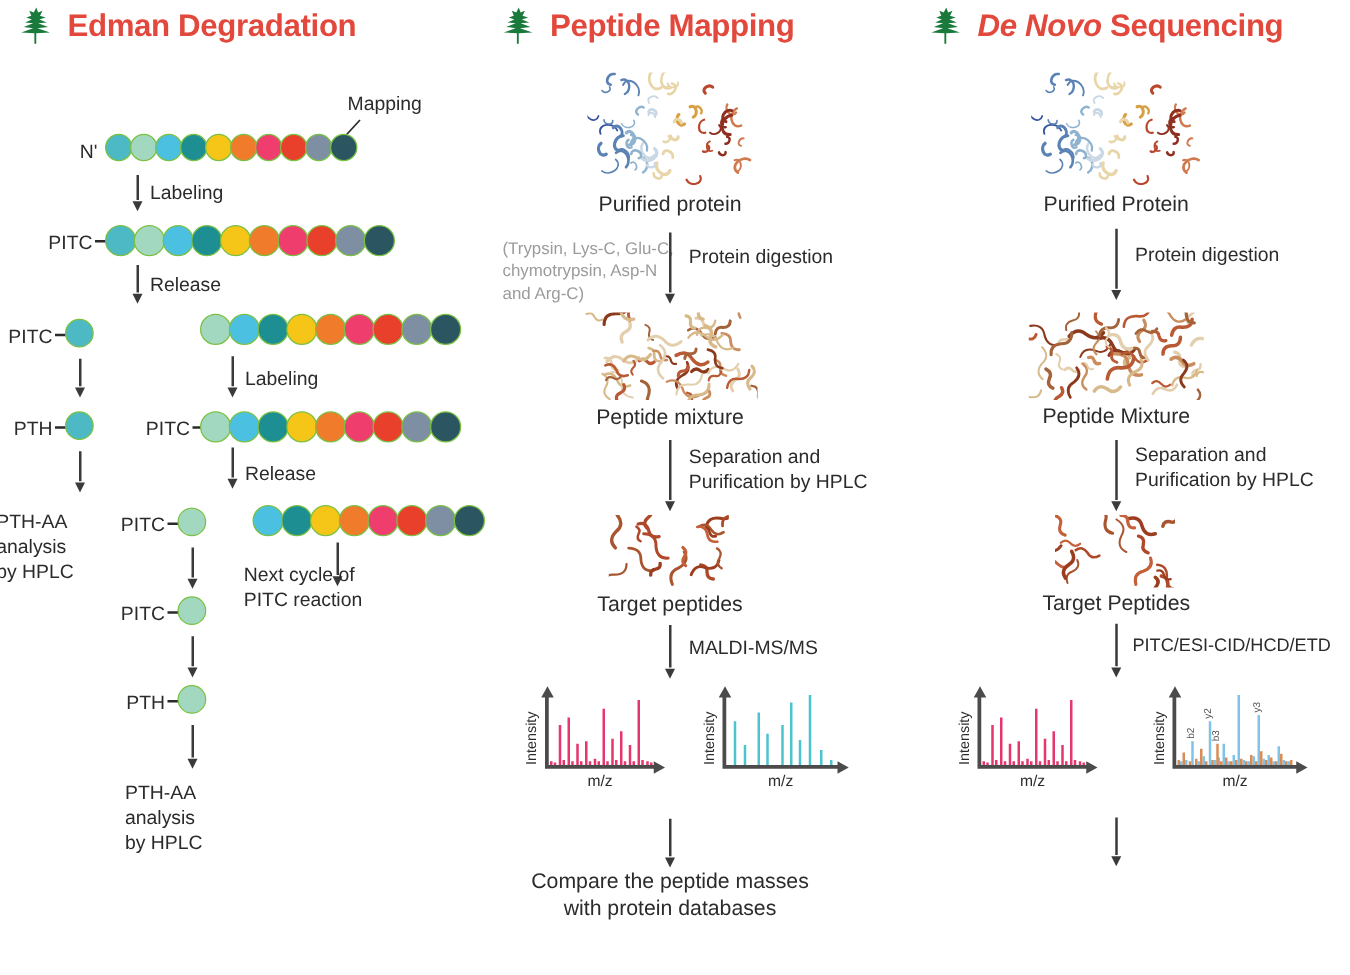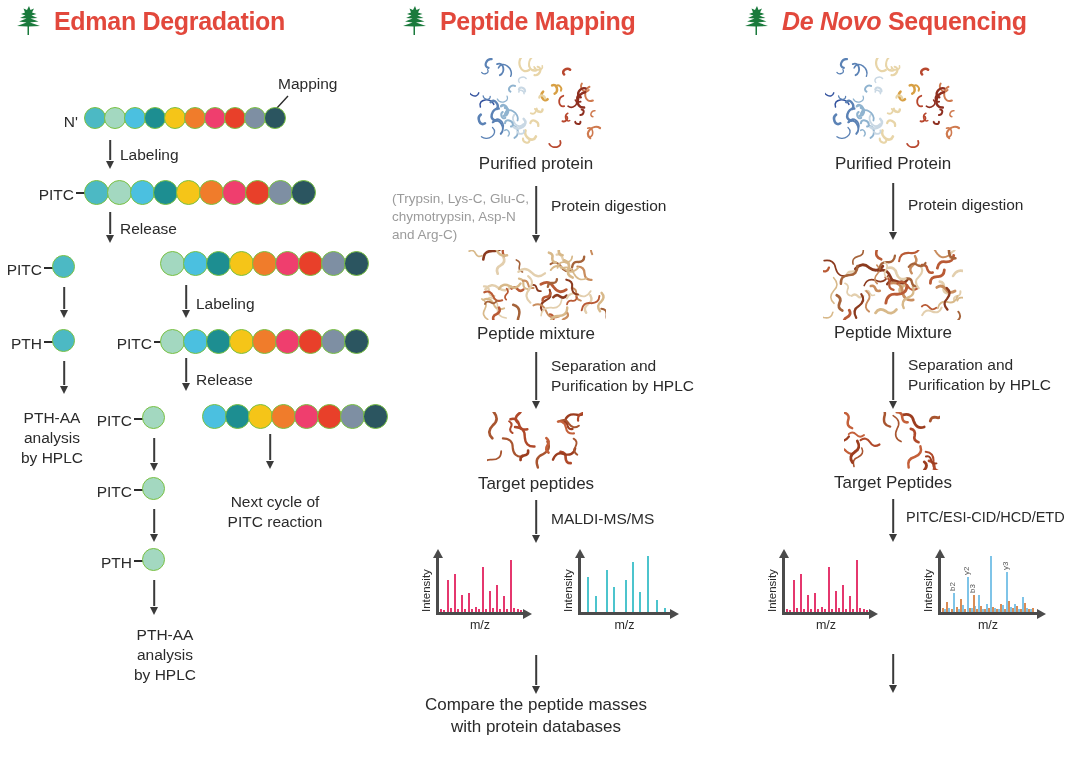--- a/index.html
+++ b/index.html
@@ -17,21 +17,21 @@
   .col-header { position: absolute; display: flex; align-items: center; gap: 10px; }
   .tree-logo { width: 30px; height: 32px; flex: 0 0 auto; }
   .col-title {
     font-size: 25px; font-weight: bold; color: #e2483c;
     letter-spacing: -0.3px; white-space: nowrap;
   }
   .col-title .ital { font-style: italic; }
 
   
   .lbl { position: absolute; font-size: 15.5px; color: #2b2b2b; white-space: nowrap; }
-  .lbl.c { transform: translateX(-50%); text-align: center; }
+  .lbl.c { transform: translateX(-50%); text-align: left; }
   .lbl.r { transform: translateX(-100%); }
   .lbl.multi { white-space: normal; line-height: 1.28; }
   .lbl.gray { color: #9b9b9b; font-size: 13.5px; line-height: 1.35; }
   .lbl.sm { font-size: 14.5px; }
   .big { font-size: 17px; }
 
   
   .arrow { position: absolute; }
   .arrow .shaft { position: absolute; left: 50%; top: 0; width: 1.6px; background: #3a3a3a;
                   transform: translateX(-50%); }
@@ -216,21 +216,21 @@
       <div class="bead" style="width: 25px; height: 25px; background: rgb(239, 62, 110); margin-left: -2px;"></div>
       <div class="bead" style="width: 25px; height: 25px; background: rgb(232, 64, 42); margin-left: -2px;"></div>
       <div class="bead" style="width: 25px; height: 25px; background: rgb(126, 143, 163); margin-left: -2px;"></div>
       <div class="bead" style="width: 25px; height: 25px; background: rgb(43, 85, 96); margin-left: -2px;"></div>
     </div>
 
   <div class="arrow" style="left:264px; top:434px; width:12px; height:34px;">
     <div class="shaft" style="height:26px;"></div>
       <div class="head"></div>
   </div>
-  <div class="lbl multi c" style="left: 275px; top: 492px; width: 160px; white-space: pre-line;">Next cycle of
+  <div class="lbl multi c" style="left: 275px; top: 451px; width: 160px; white-space: pre-line;">Next cycle of
 PITC reaction</div>
 
   <div class="arrow" style="left:148px; top:438px; width:12px; height:32px;">
     <div class="shaft" style="height:24px;"></div>
       <div class="head"></div>
   </div>
 
   <div class="lbl r" style="left:132px; top:483px;">PITC</div>
   <div class="connector" style="left:134px; top:489px; width:10px;"></div>
   <div class="chain" id="chain-single4" style="left:142px; top:477px;">
@@ -312,21 +312,21 @@
         <path d="M117.7,70.2 c3.5,-4.7 9.4,2.4 6.5,6.5" fill="none" stroke="#cf7a4f" stroke-width="1.6" stroke-linecap="round" transform="rotate(31,117.7,70.2)"></path>
         <path d="M23.5,63.9 c4.3,-5.7 11.4,2.8 7.8,7.8" fill="none" stroke="#5b82b5" stroke-width="1.7" stroke-linecap="round" transform="rotate(347,23.5,63.9)"></path>
         <path d="M48.9,31.7 c2.5,-3.3 6.6,1.6 4.5,4.5" fill="none" stroke="#c9d8e4" stroke-width="2.2" stroke-linecap="round" transform="rotate(331,48.9,31.7)"></path>
         <path d="M99.7,62.6 c3.0,-3.9 7.9,2.0 5.4,5.4" fill="none" stroke="#b8472e" stroke-width="1.5" stroke-linecap="round" transform="rotate(211,99.7,62.6)"></path>
         <path d="M90.2,82.9 c4.4,-5.8 11.6,2.9 8.0,8.0" fill="none" stroke="#b8472e" stroke-width="1.8" stroke-linecap="round" transform="rotate(120,90.2,82.9)"></path>
         <path d="M72.5,51.4 c2.3,-3.1 6.2,1.5 4.3,4.3" fill="none" stroke="#e8d5a8" stroke-width="2.5" stroke-linecap="round" transform="rotate(140,72.5,51.4)"></path>
         <path d="M94.2,48.2 c4.0,-5.4 10.7,2.7 7.4,7.4" fill="none" stroke="#b8472e" stroke-width="1.8" stroke-linecap="round" transform="rotate(220,94.2,48.2)"></path>
       </svg></div>
   <div class="lbl c big" style="left:536px; top:154px;">Purified protein</div>
 
-  <div class="lbl gray multi" style="left: 392px; top: 190px; width: 140px; white-space: pre-line;">(Trypsin, Lys-C, Glu-C,
+  <div class="lbl gray multi" style="left: 402px; top: 190px; width: 140px; white-space: pre-line;">(Trypsin, Lys-C, Glu-C,
 chymotrypsin, Asp-N
 and Arg-C)</div>
 
   <div class="arrow" style="left:530px; top:186px; width:12px; height:56px;">
     <div class="shaft" style="height:48px;"></div>
       <div class="head"></div>
   </div>
   <div class="lbl" style="left:551px; top:197px;">Protein digestion</div>
 
   <div class="pepfield" id="pep-pm-mix" style="left:466px; top:250px;">

